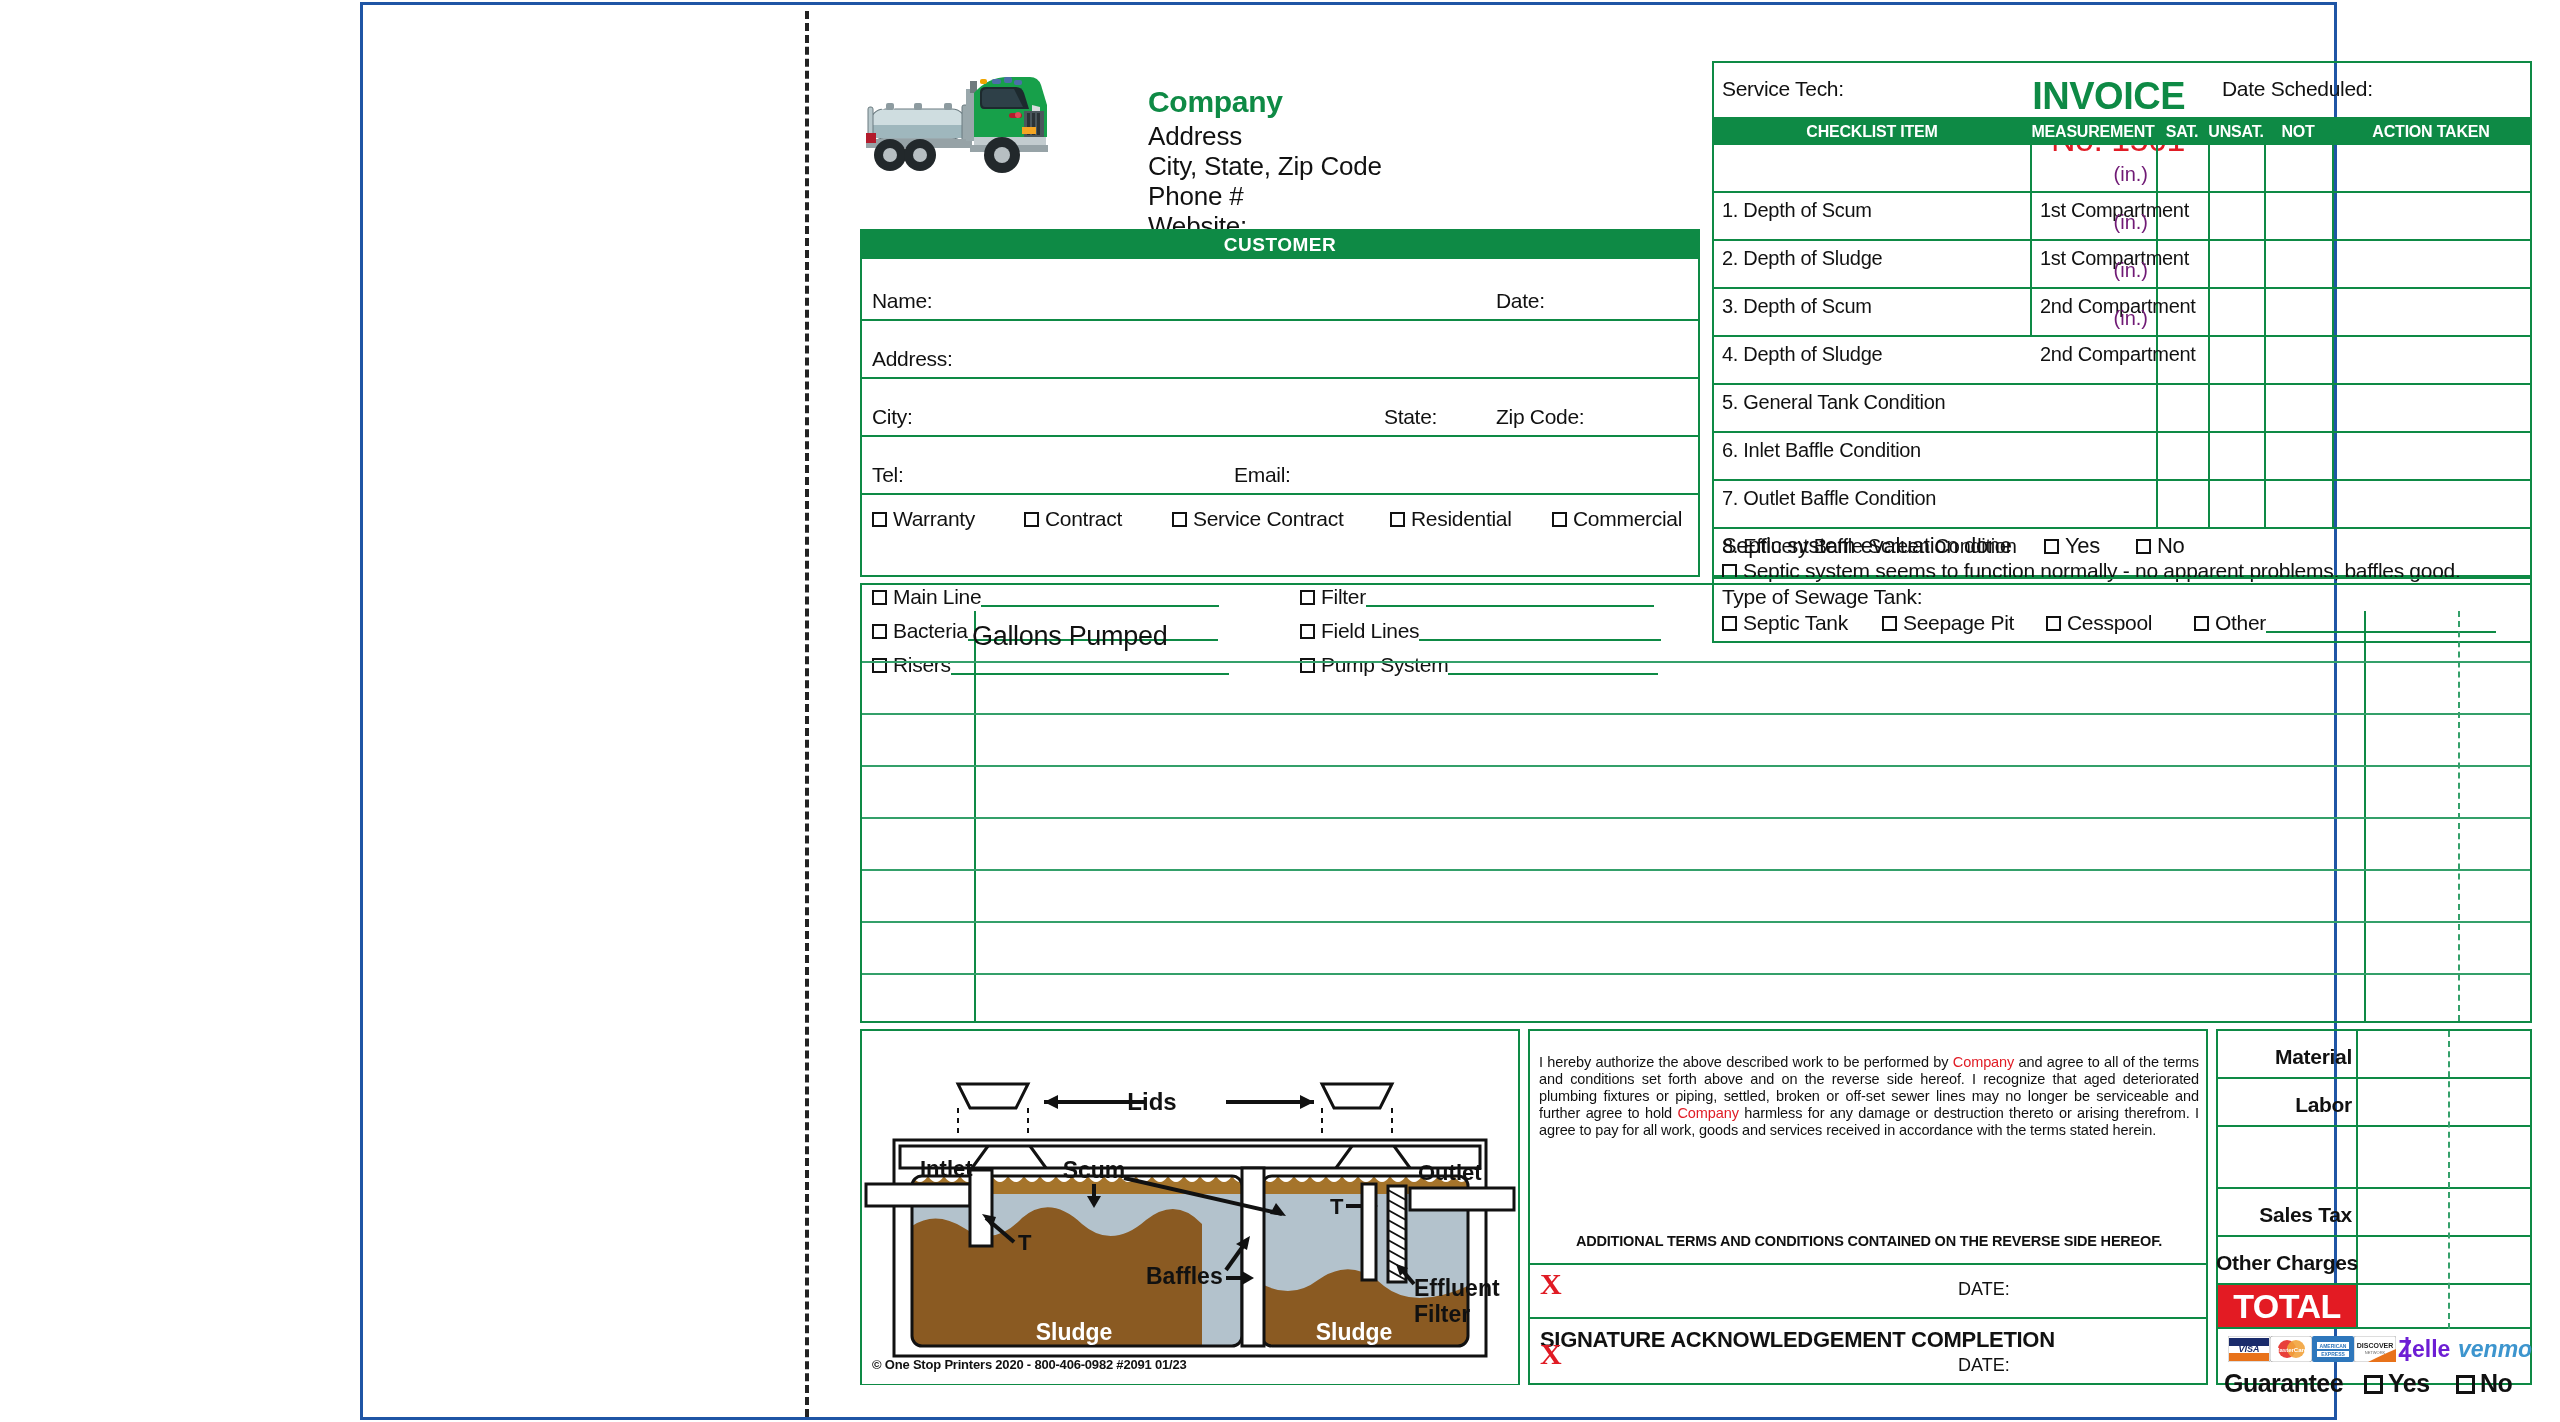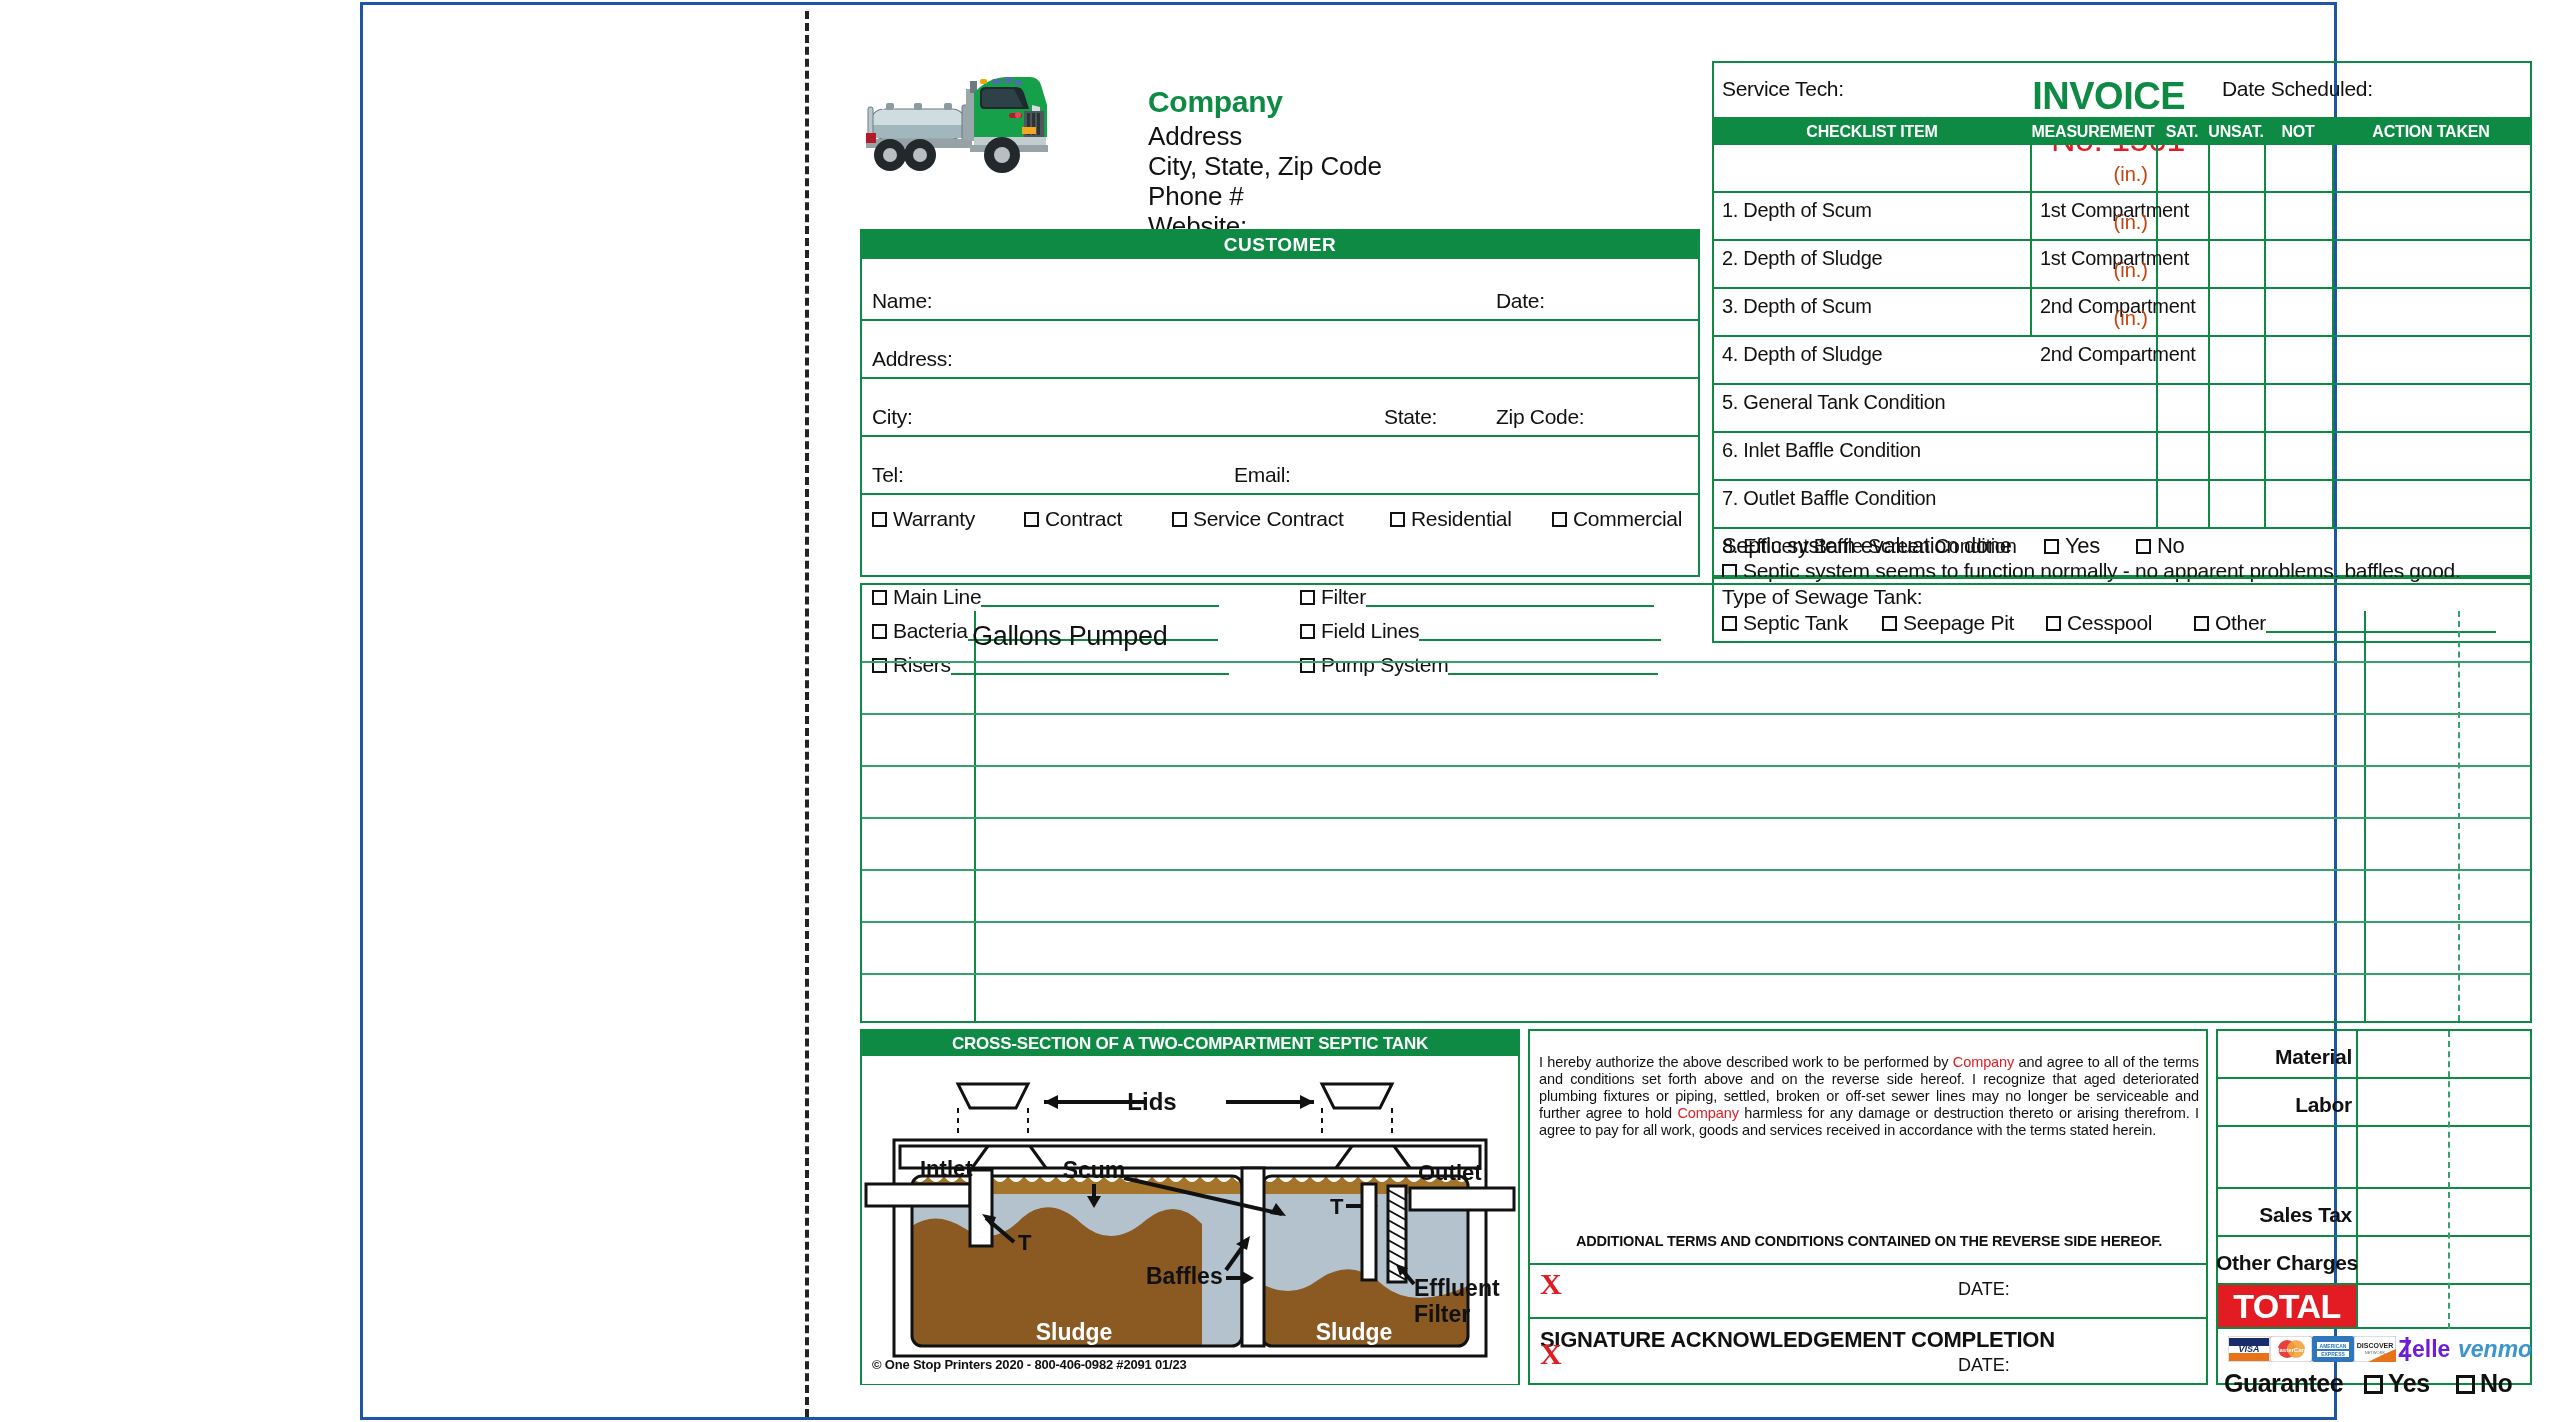--- a/index.html
+++ b/index.html
@@ -26,21 +26,21 @@
   .ul{display:inline-block;border-bottom:2px solid #0e8a45;vertical-align:-3px;}
 
   
   #cust{left:0;top:196px;width:840px;height:348px;}
   #custhd{position:absolute;left:0;top:0;width:100%;height:28px;line-height:28px;font-size:19px;background:#0e8a45;color:#fff;font-weight:bold;text-align:center;letter-spacing:.5px;}
 
   
   #chk{left:852px;top:28px;width:820px;height:516px;}
   .ch-hd{position:absolute;top:56px;height:26px;line-height:26px;background:#0e8a45;color:#fff;font-size:16px;font-weight:bold;text-align:center;letter-spacing:-.2px;}
   .ch-row-lbl{position:absolute;font-size:20px;color:#111;letter-spacing:-.3px;white-space:nowrap;margin-top:36px;}
-  .meas{position:absolute;font-size:20px;color:#c2410c;text-align:right;}
+  .meas{position:absolute;font-size:20px;color:#701a75;text-align:right;}
 
   
   #items{left:0;top:550px;width:1672px;height:440px;}
   #itemhd{position:absolute;left:0;top:0;width:100%;height:26px;background:#0e8a45;}
   #itemhd span{position:absolute;top:0;line-height:26px;color:#fff;font-weight:bold;font-size:16px;letter-spacing:-.2px;}
   .irow{position:absolute;left:0;width:100%;border-bottom:2px solid #34a06a;box-sizing:border-box;}
   .gal{position:absolute;left:110px;top:36px;font-size:27px;color:#111;letter-spacing:-.3px;}
 
   
   #diag{left:0;top:996px;width:660px;height:356px;}
@@ -236,21 +236,20 @@
       <div class="irow" style="top:182px;height:52px"></div>
       <div class="irow" style="top:234px;height:52px"></div>
       <div class="irow" style="top:286px;height:52px"></div>
       <div class="irow" style="top:338px;height:52px"></div>
       <div class="irow" style="top:390px;height:46px;border-bottom:none"></div>
 
       <div class="gal">Gallons Pumped</div>
     </div>
 
     <div class="gbox" id="diag">
-      <div id="diaghd">CROSS-SECTION OF A TWO-COMPARTMENT SEPTIC TANK</div>
 
       <svg id="diagsvg" width="656" height="328" viewBox="0 0 656 328">
         <rect x="0" y="0" width="656" height="328" fill="#fff"></rect>
 
         <path d="M96 28 h70 l-12 24 h-46z" fill="#fff" stroke="#111" stroke-width="3"></path>
         <path d="M460 28 h70 l-12 24 h-46z" fill="#fff" stroke="#111" stroke-width="3"></path>
         <path d="M96 52 v30 M166 52 v30 M460 52 v30 M530 52 v30" stroke="#111" stroke-width="2" stroke-dasharray="5,5"></path>
 
         <path d="M182 46 h100" stroke="#111" stroke-width="4"></path>
           <path d="M182 46 l14 -7 v14z" fill="#111"></path>

